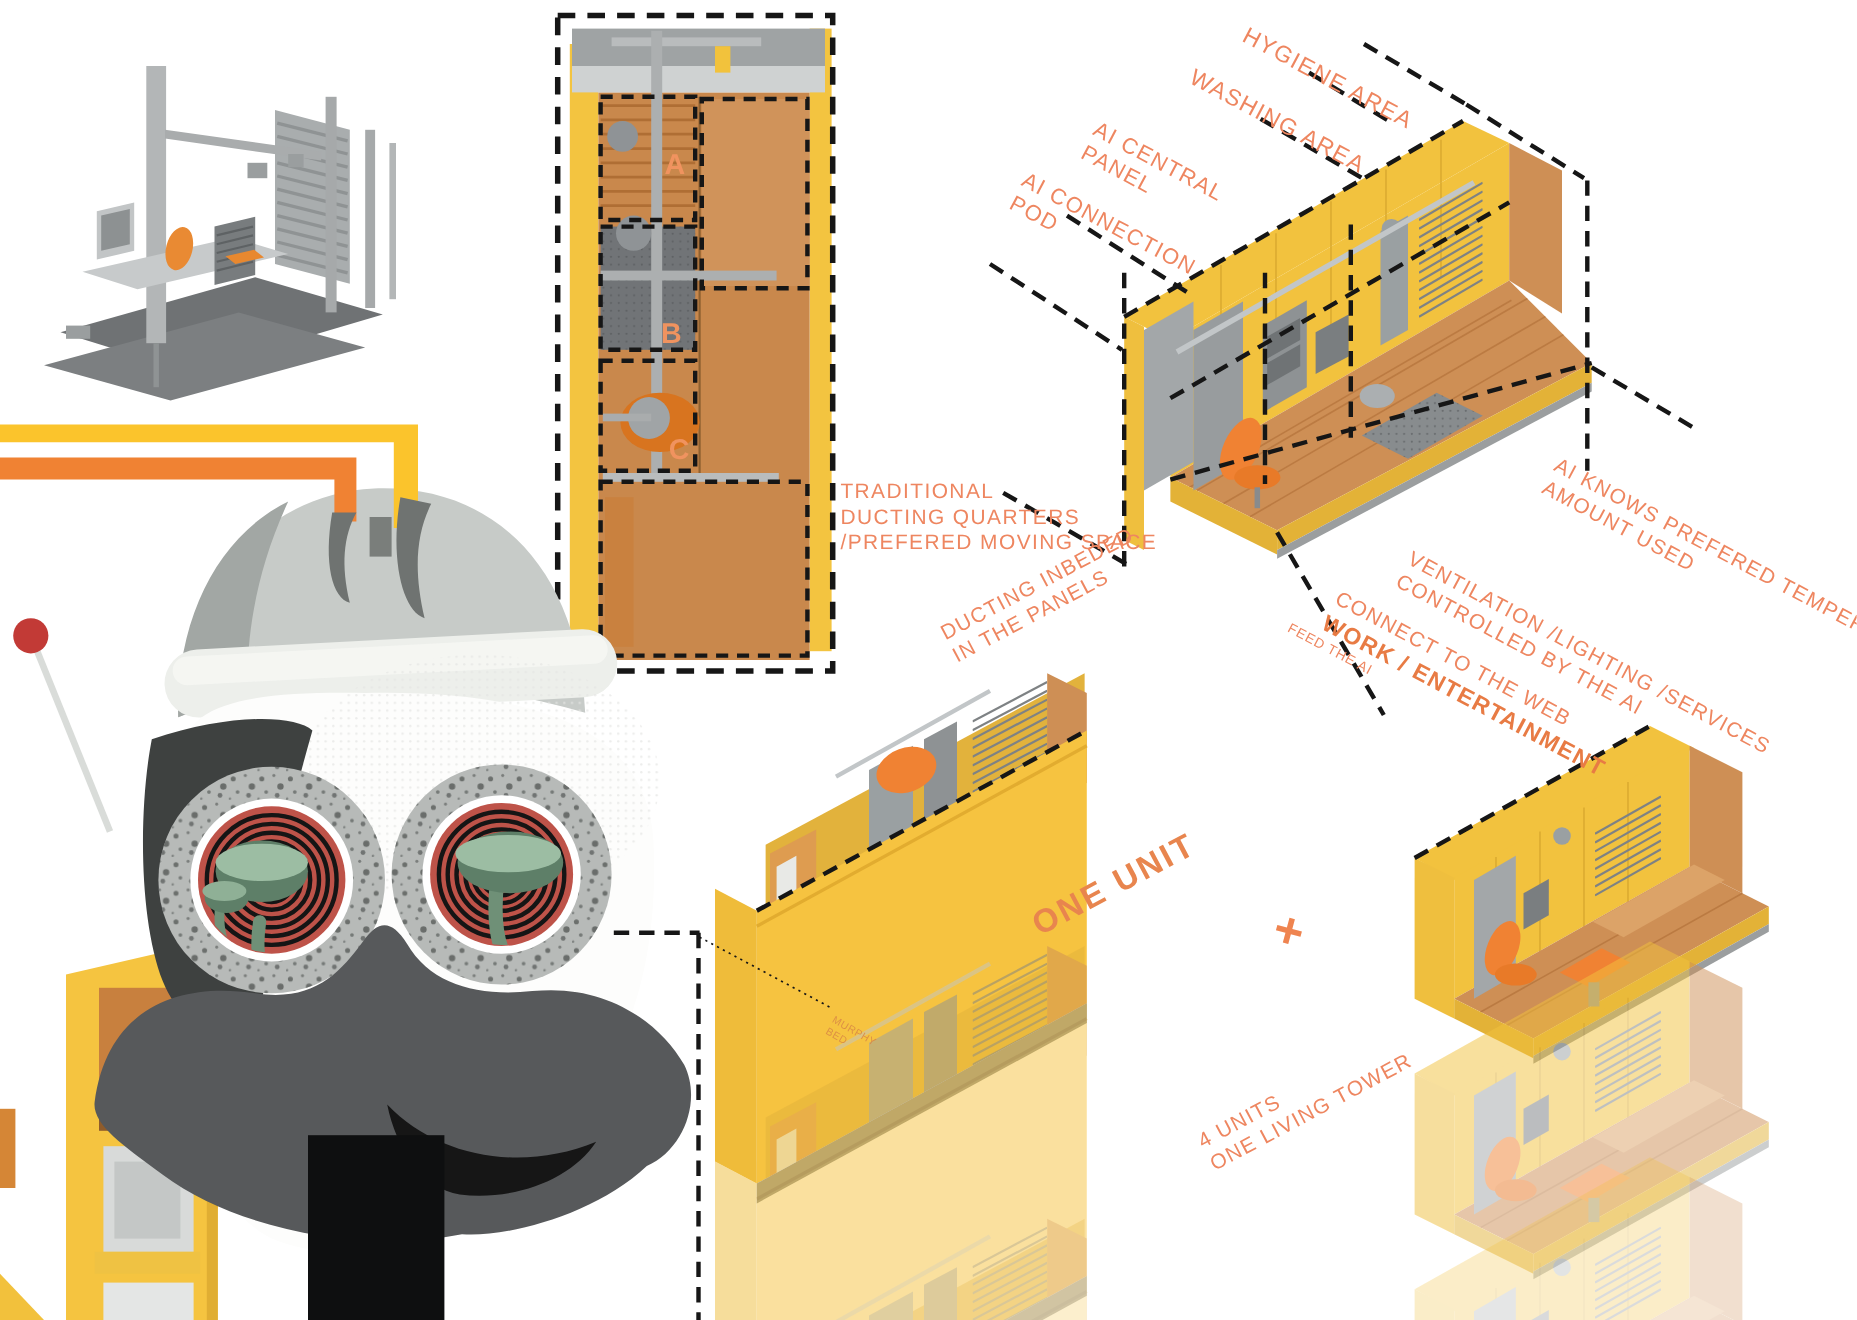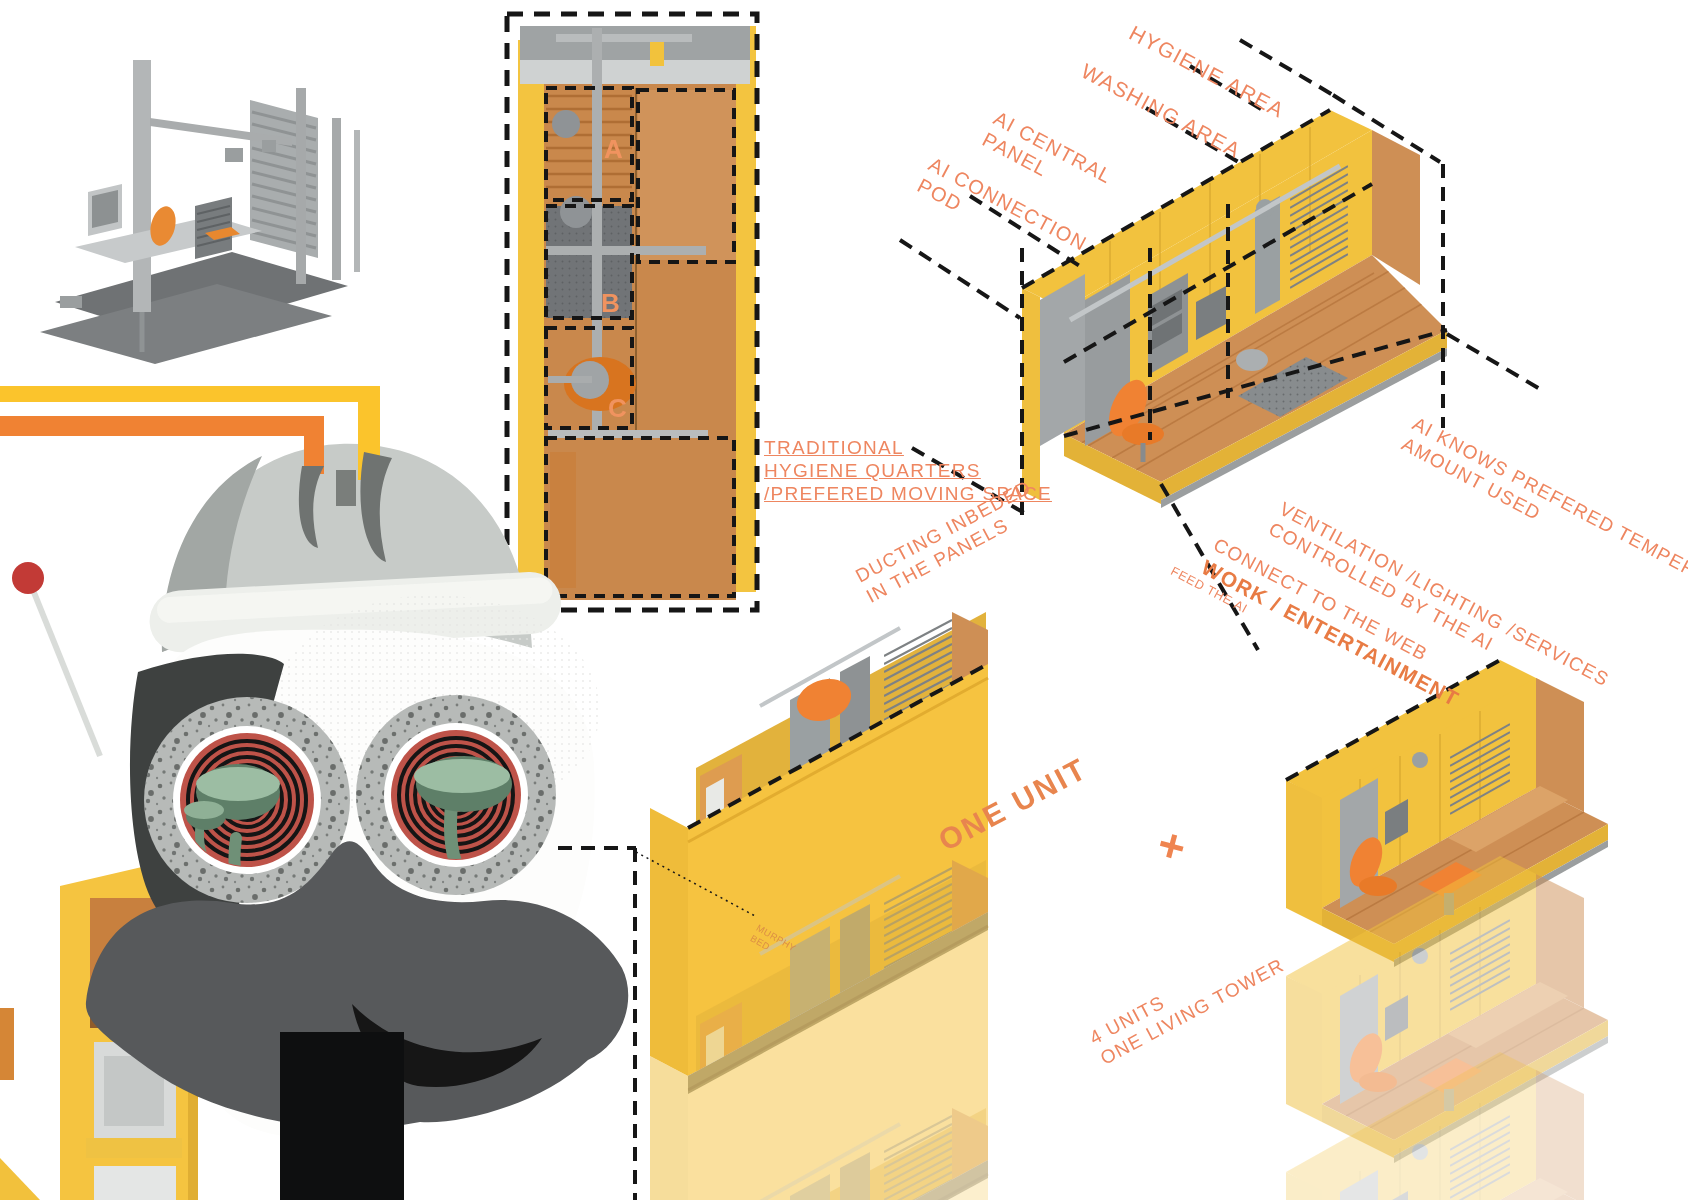--- a/index.html
+++ b/index.html
@@ -423,23 +423,23 @@
   <div>CONNECT TO THE WEB</div>
   <div class="work-line">WORK / ENTERTAINMENT</div>
 </div>
 <div class="ann rot-dn fs13" style="left:1175px;top:564px;">
   <div>FEED THE AI</div>
 </div>
 <div class="ann rot-up" style="left:852px;top:568px;">
   <div>DUCTING INBEDED</div>
   <div>IN THE PANELS</div>
 </div>
-<div class="ann" style="left:764px;top:436px;line-height:1.22;text-decoration:underline;">
+<div class="ann" style="left:764px;top:436px;line-height:1.22;">
   <div>TRADITIONAL</div>
-  <div>HYGIENE QUARTERS</div>
+  <div>DUCTING QUARTERS</div>
   <div>/PREFERED MOVING SPACE</div>
 </div>
 <div class="one-unit-label" style="left:933px;top:828px;">ONE UNIT</div>
 <div class="plus-label" style="left:1166px;top:816px;">+</div>
 <div class="ann rot-up" style="left:1086px;top:1030px;">
   <div>4 UNITS</div>
   <div>ONE LIVING TOWER</div>
 </div>
 <div class="murphy" style="left:760px;top:922px;">
   <div>MURPHY</div>

